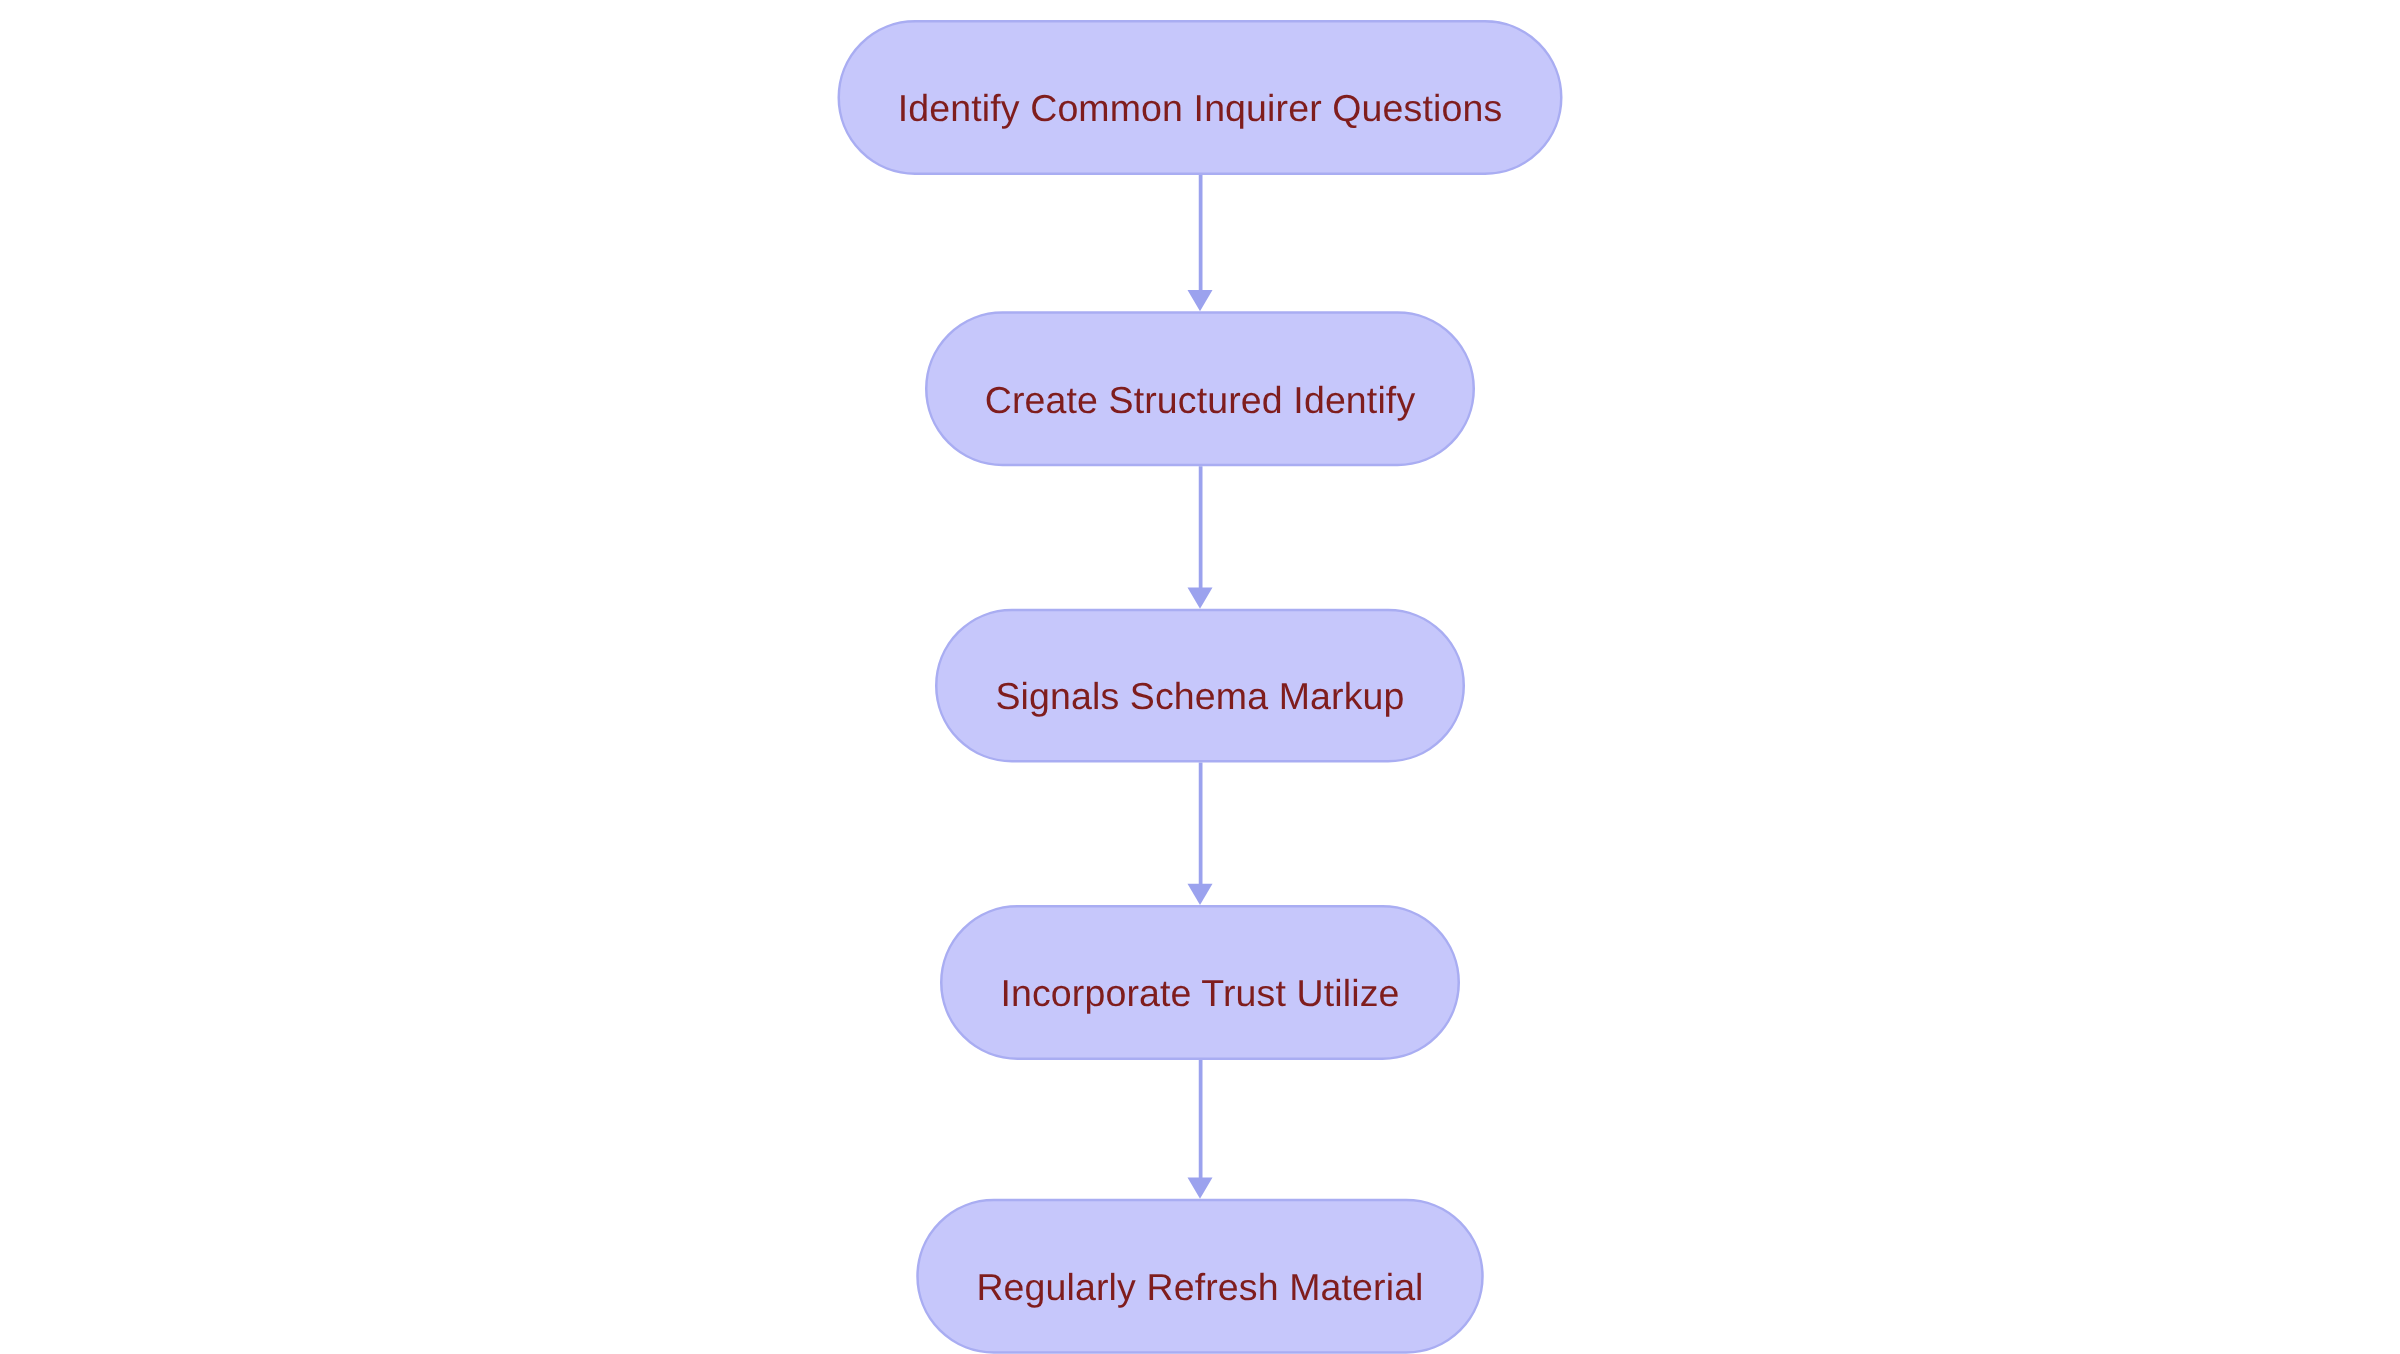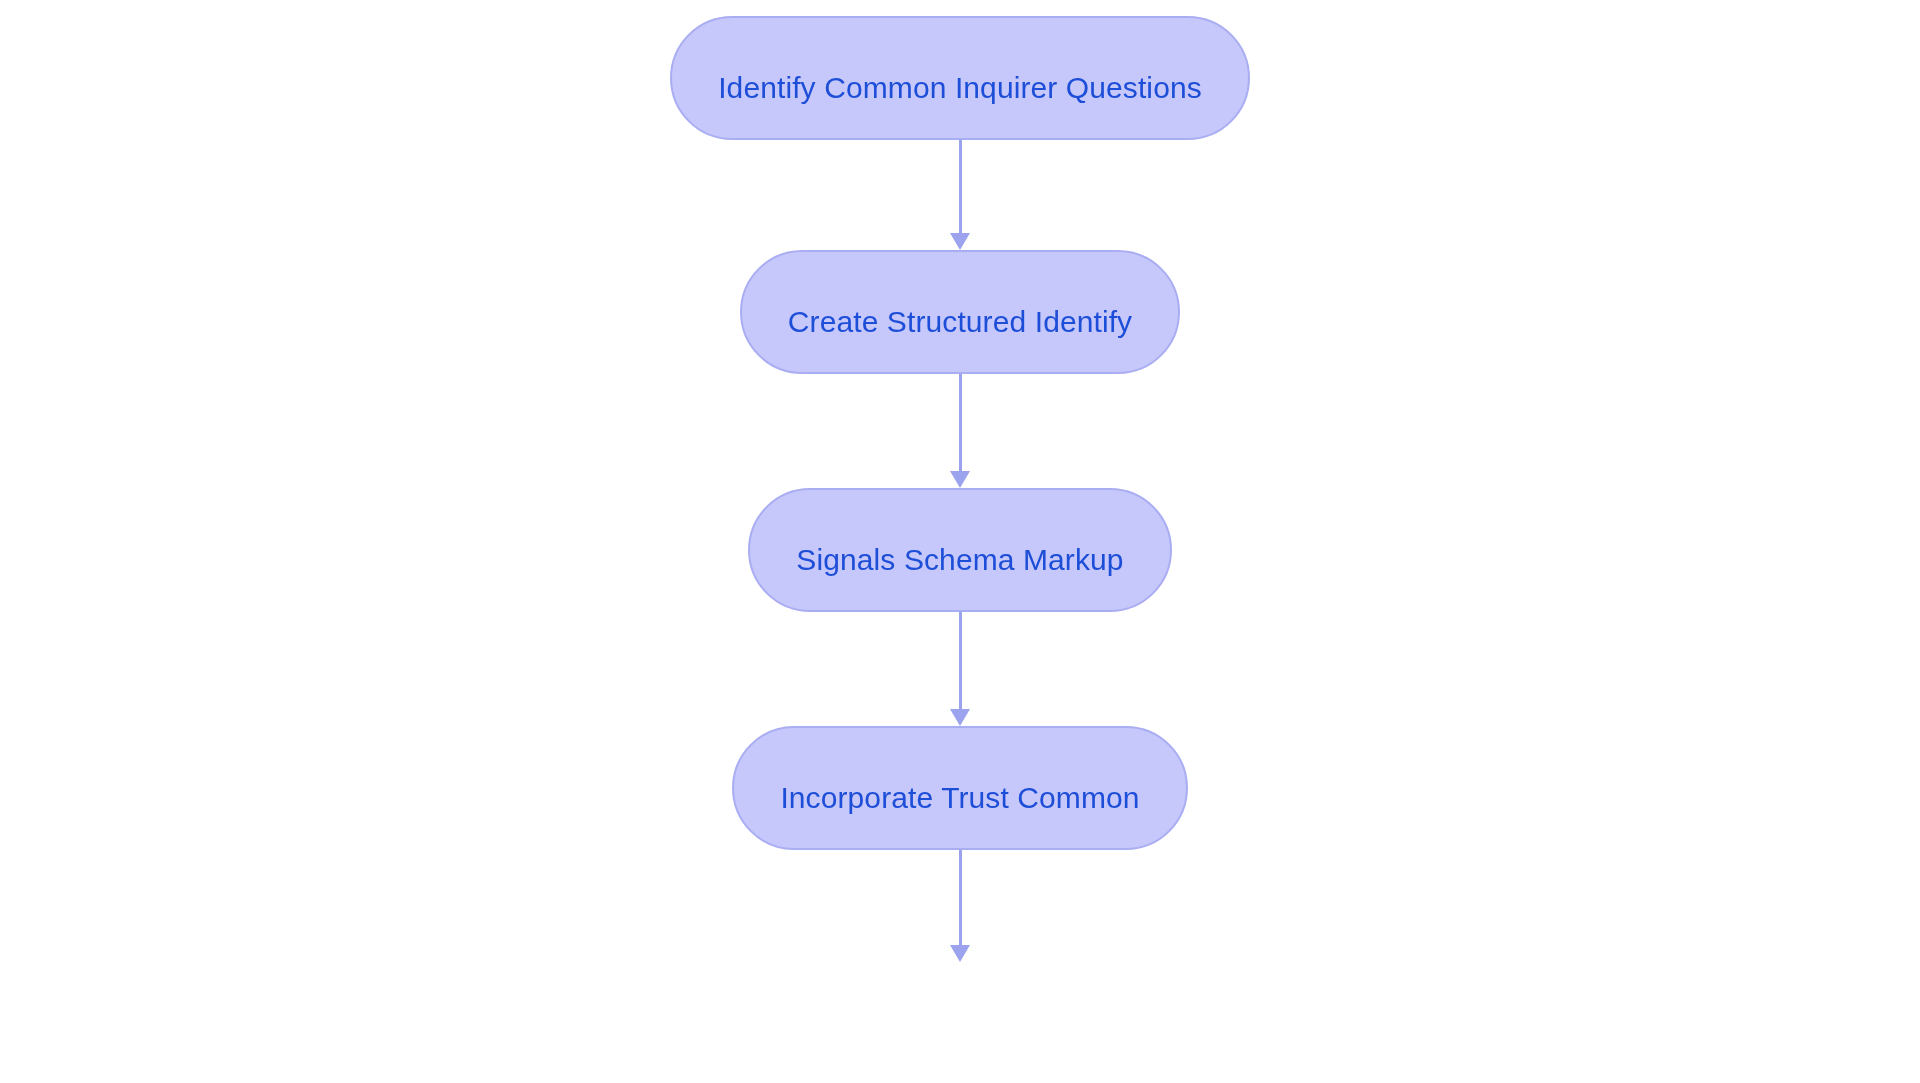--- a/index.html
+++ b/index.html
@@ -46,21 +46,21 @@
     color: #3730d4;
     font-size: 30px;
     font-weight: 400;
     line-height: 1;
     letter-spacing: 0.1px;
     white-space: nowrap;
     padding: 0 46px;
     height: 124px;
   }
   .node-label {
-    color: #1d4ed8;
+    color: #7f1d1d;
     font-size: 30px;
     line-height: 1;
     white-space: nowrap;
     margin-top: 20px;
   }
 
   
   .connector {
     position: relative;
     width: 30px;
@@ -121,23 +121,26 @@
     <div class="node">
       <span class="node-label">Signals Schema Markup</span>
     </div>
 
     <div class="connector gap-3">
       <div class="connector-line"></div>
       <div class="connector-head"></div>
     </div>
 
     <div class="node">
-      <span class="node-label">Incorporate Trust Common</span>
+      <span class="node-label">Incorporate Trust Utilize</span>
     </div>
 
     <div class="connector gap-4">
       <div class="connector-line"></div>
       <div class="connector-head"></div>
     </div>
 
+    <div class="node">
+      <span class="node-label">Regularly Refresh Material</span>
+    </div>
 
   </div>
 </div>
 
 </body></html>

